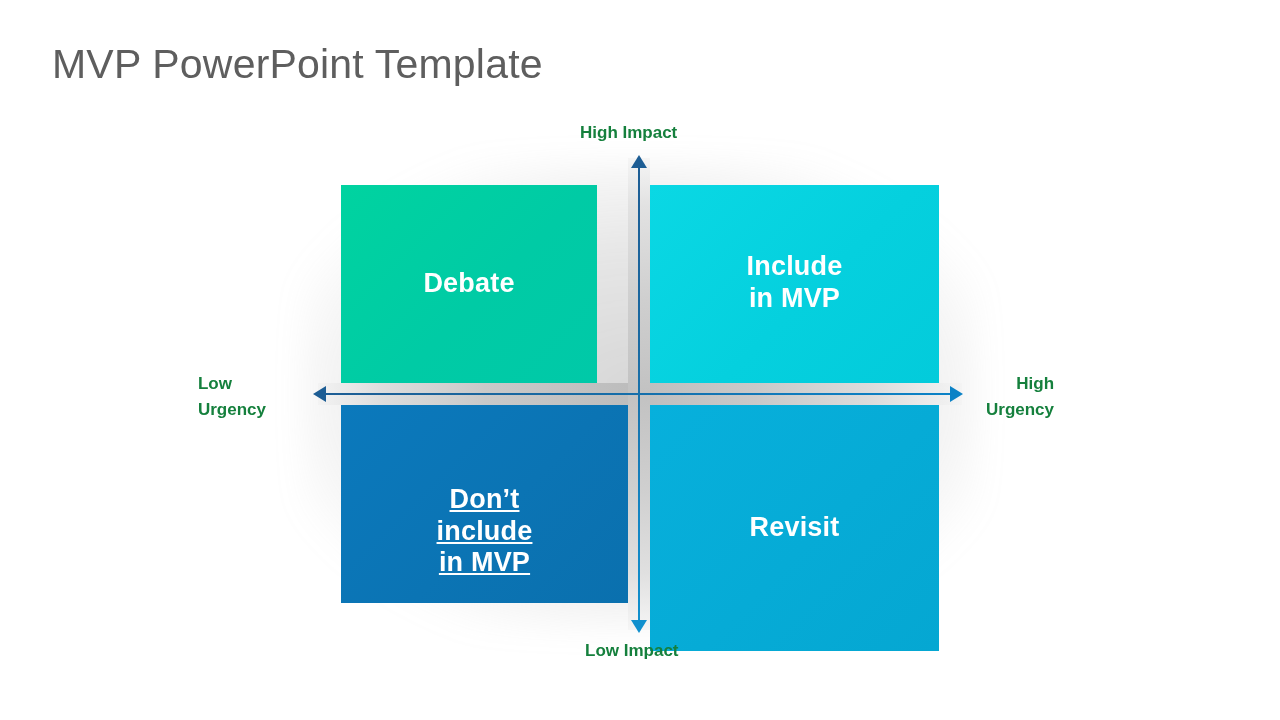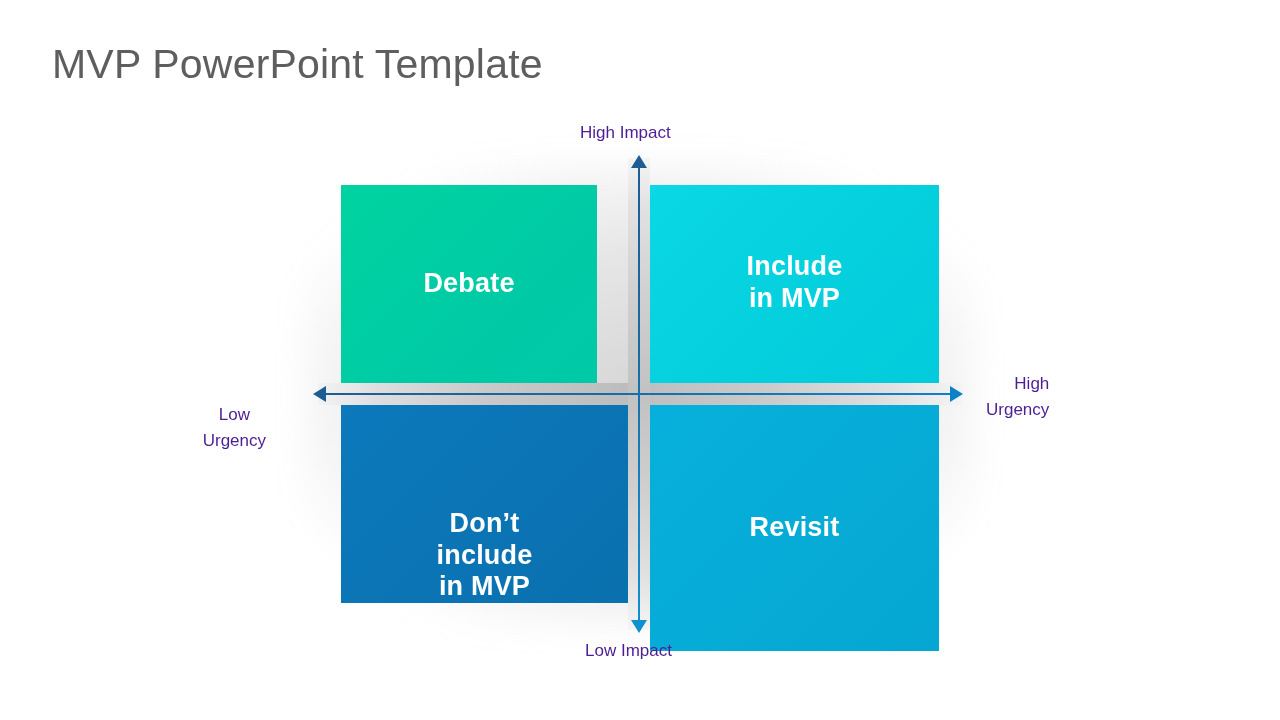--- a/index.html
+++ b/index.html
@@ -93,23 +93,24 @@
   .q-include {
     left: 650px;  top: 185px;  width: 289px;  height: 198px;
     background: linear-gradient(135deg, #0ad8e4 0%, #05d0de 55%, #03cbdb 100%);
     align-items: flex-start;
     padding-top: 66px;
     box-sizing: border-box;
   }
   .q-dont {
     left: 341px;  top: 405px;  width: 287px;  height: 198px;
     background: linear-gradient(135deg, #0b79bc 0%, #0b74b4 55%, #0a70ae 100%);
-    align-items: flex-end;
+    align-items: center;
     padding-top: 55px;
     box-sizing: border-box;
+    text-decoration: underline;
   }
   .q-revisit {
     left: 650px;  top: 405px;  width: 289px;  height: 246px;
     background: linear-gradient(135deg, #07b0dc 0%, #06abd6 55%, #05a7d2 100%);
   }
   .q-label { display: block; }
 
   
   .axis-line-h {
     position: absolute;
@@ -154,32 +155,31 @@
     left: 631px; top: 620px;
     border-left: 8px solid transparent;
     border-right: 8px solid transparent;
     border-top: 13px solid #1090ce;
   }
 
   
   .axis-caption {
     position: absolute;
     font-size: 17px;
-    font-weight: normal;
-    color: #4c1d95;
+    font-weight: bold;
+    color: #15803d;
     line-height: 1.5;
     white-space: nowrap;
   }
   .cap-high-impact { left: 580px; top: 120px; }
   .cap-low-impact  { left: 585px; top: 638px; }
   .cap-low-urgency {
     right: 1014px;
     top: 371px;
-    text-align: center;
-    margin-top: 31px;
+    text-align: left;
   }
   .cap-high-urgency {
     left: 986px;
     top: 371px;
     text-align: right;
   }
   .cap-line { display: block; }
 </style>
 </head>
 <body>

